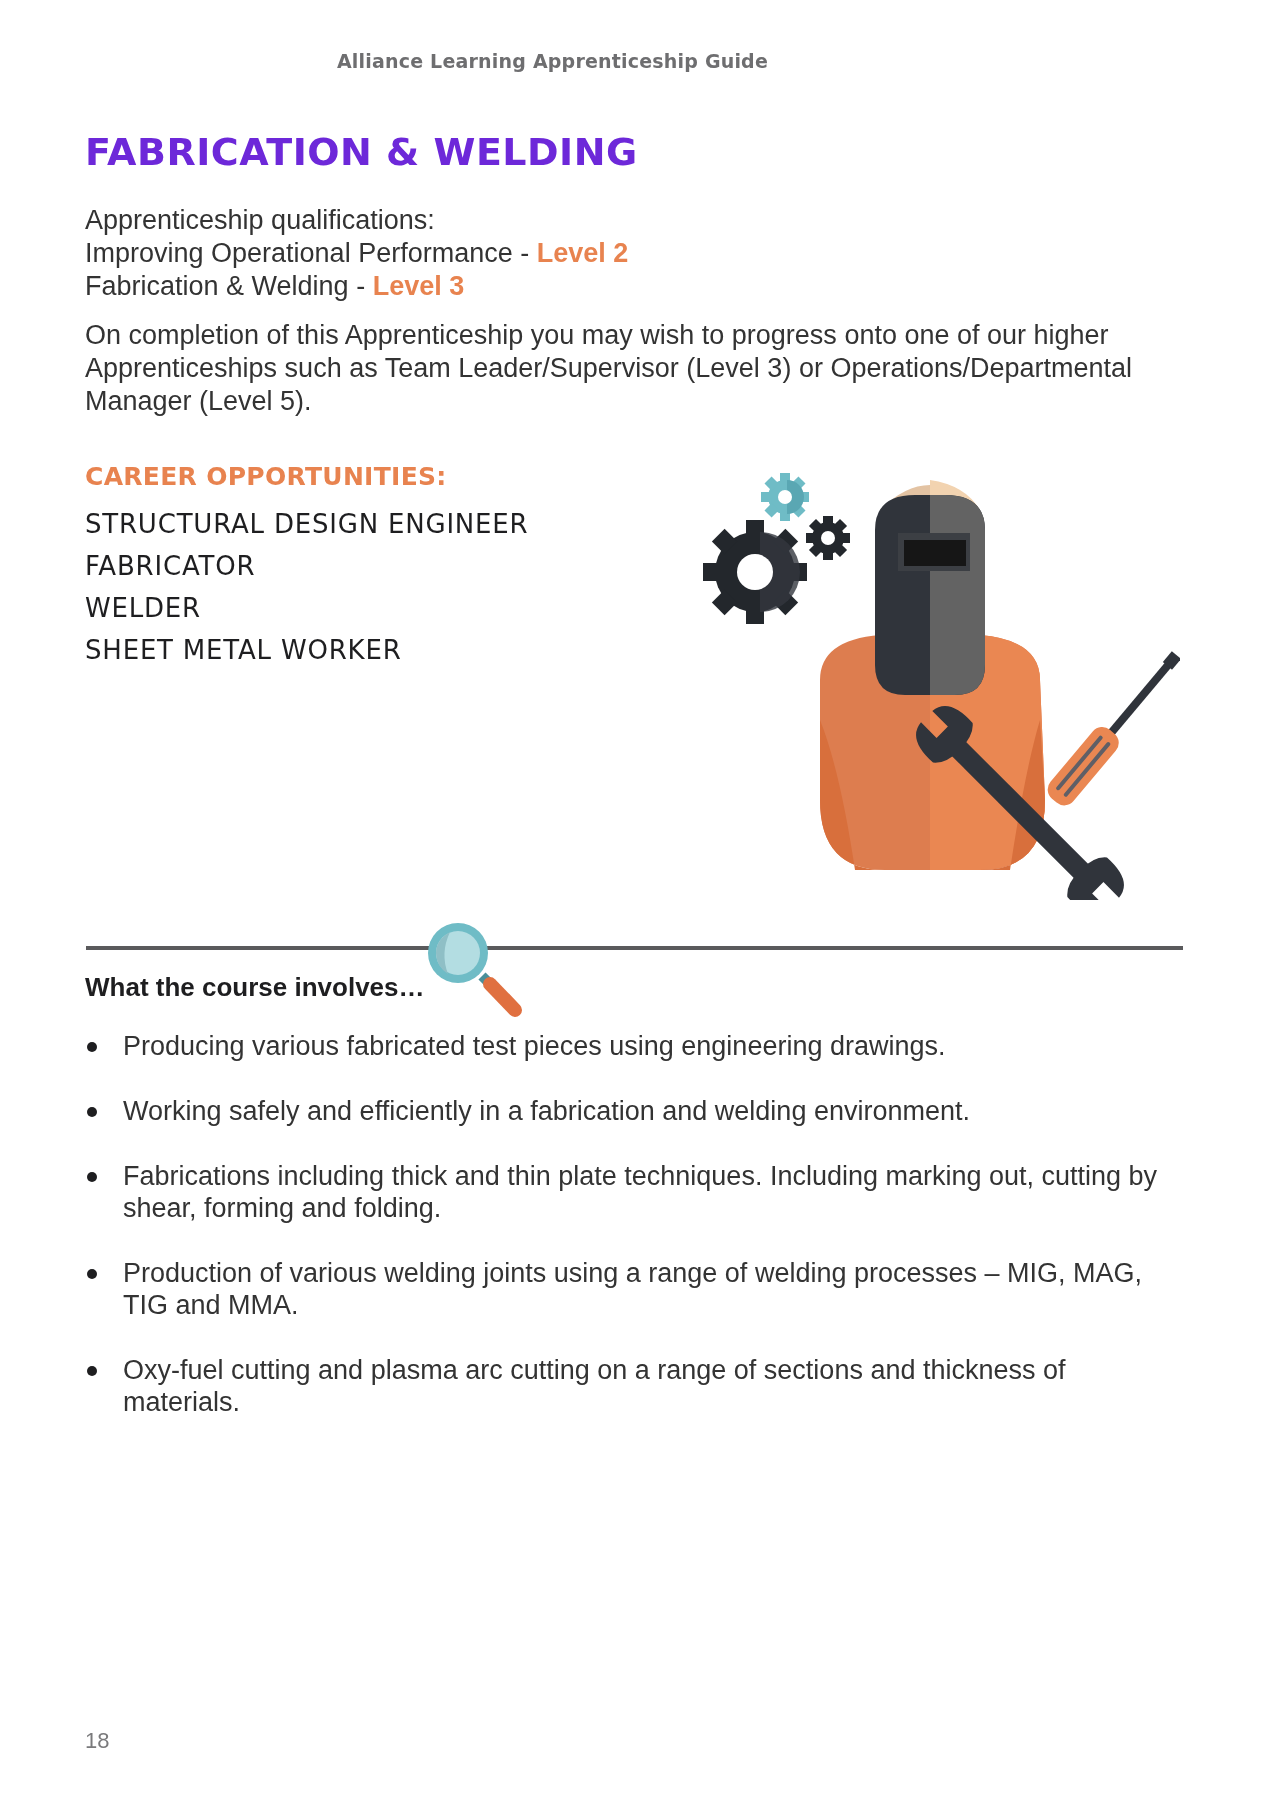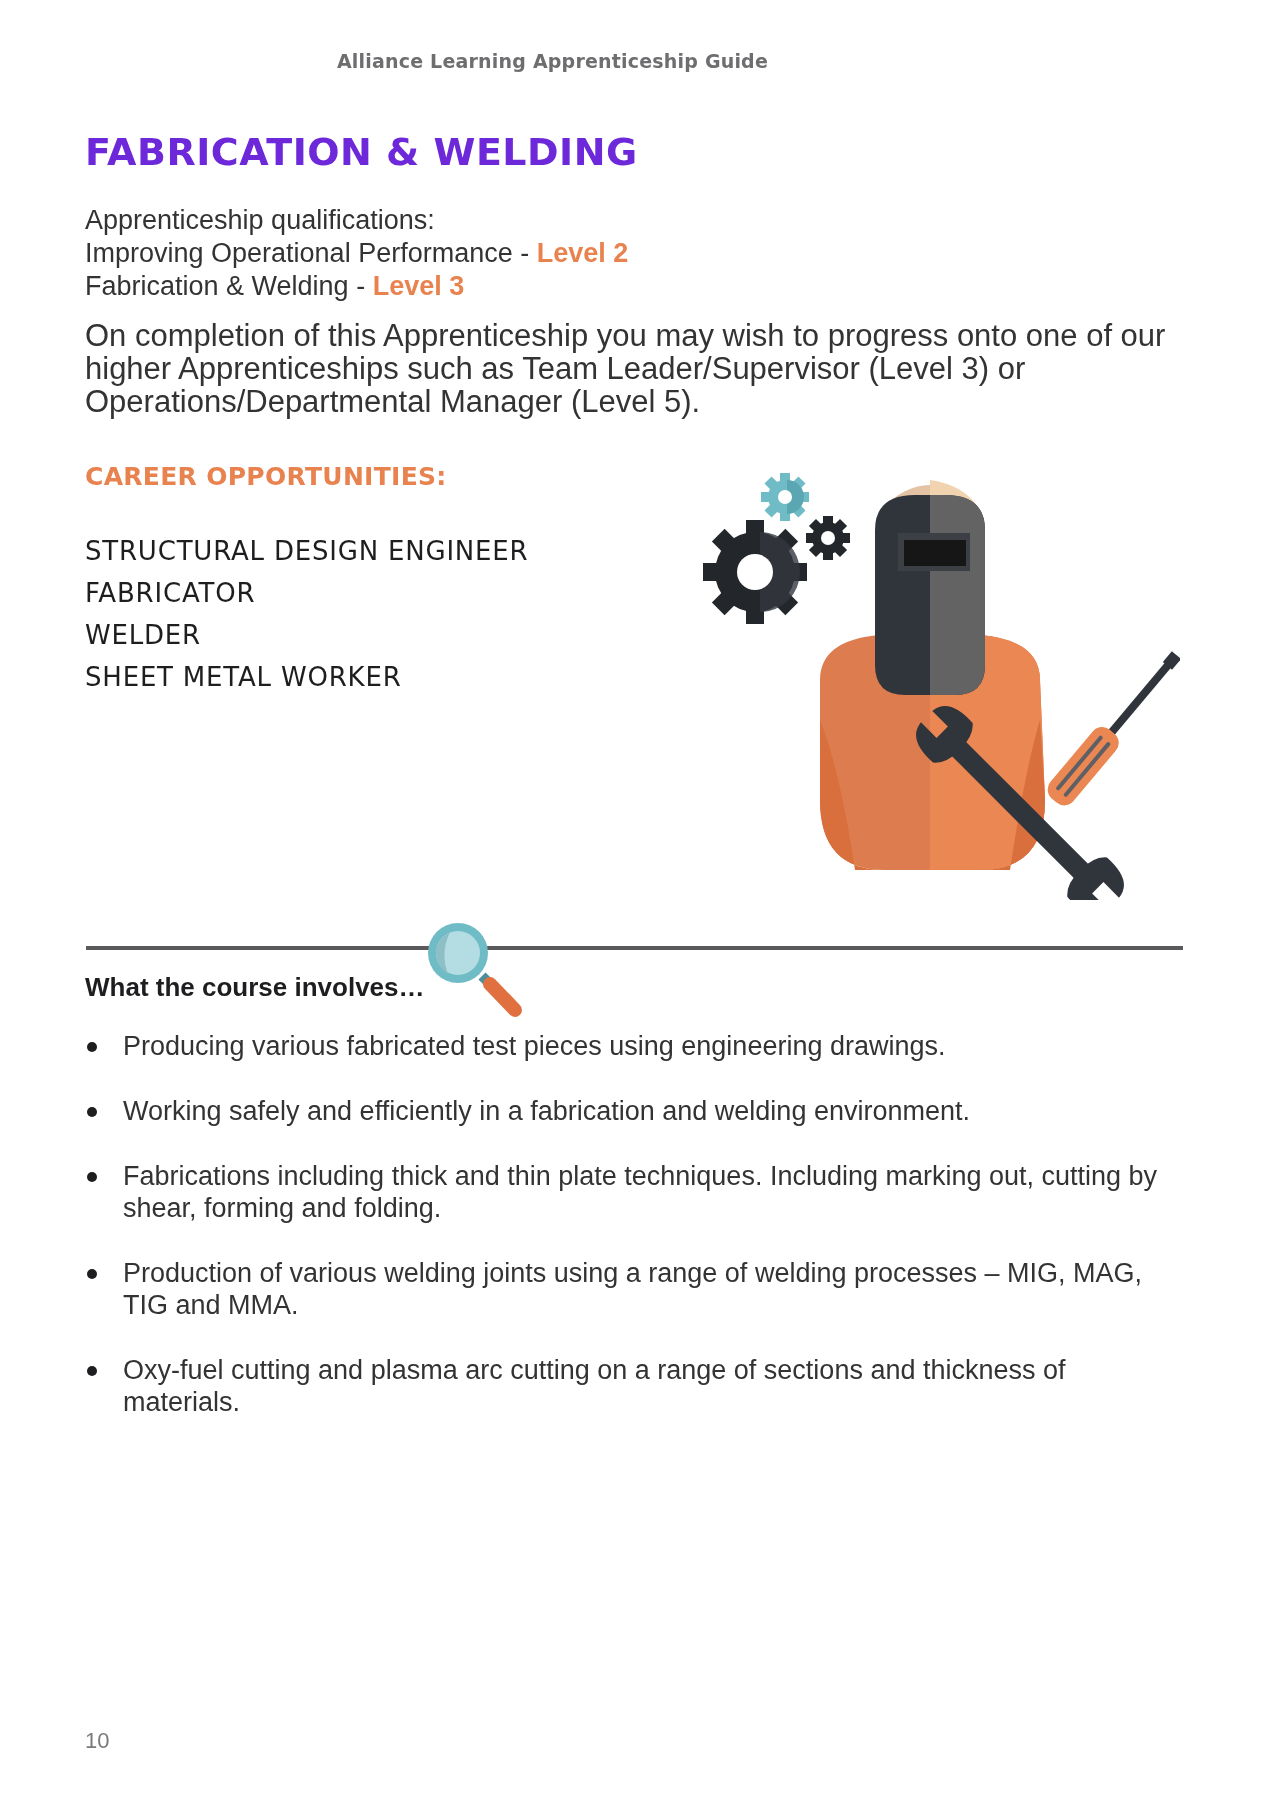--- a/index.html
+++ b/index.html
@@ -21,29 +21,29 @@
       margin: 0;
     }
     .quals {
       position: absolute; top: 204px; left: 85px;
       font-size: 27px; line-height: 33px; color: #333333;
       font-weight: 300;
     }
     .quals .lvl { color: #e8834f; font-weight: bold; }
     .intro {
       position: absolute; top: 319px; left: 85px; width: 1100px;
-      font-size: 31px; line-height: 33px; color: #333333;
+      font-size: 27px; line-height: 33px; color: #333333;
     }
     .career-heading {
       position: absolute; top: 462px; left: 85px;
       font-size: 25px; font-weight: 700; color: #e8834f;
       font-family: "DejaVu Sans", sans-serif; letter-spacing: 0.3px;
     }
     .career-list {
-      position: absolute; top: 530px; left: 85px;
+      position: absolute; top: 503px; left: 85px;
       list-style: none; margin: 0; padding: 0;
     }
     .career-list li {
       font-size: 26px; line-height: 42px; color: #1e1e20;
       font-family: "DejaVu Sans", sans-serif; letter-spacing: 0.8px;
     }
     .illustration {
       position: absolute; top: 470px; left: 680px; width: 500px; height: 430px;
     }
     .divider {
@@ -192,13 +192,13 @@
 <div class="course-heading">What the course involves…</div>
 
 <ul class="course-list">
   <li><span class="bullet"></span><span>Producing various fabricated test pieces using engineering drawings.</span></li>
   <li><span class="bullet"></span><span>Working safely and efficiently in a fabrication and welding environment.</span></li>
   <li><span class="bullet"></span><span>Fabrications including thick and thin plate techniques. Including marking out, cutting by shear, forming and folding.</span></li>
   <li><span class="bullet"></span><span>Production of various welding joints using a range of welding processes – MIG, MAG, TIG and MMA.</span></li>
   <li><span class="bullet"></span><span>Oxy-fuel cutting and plasma arc cutting on a range of sections and thickness of materials.</span></li>
 </ul>
 
-<div class="page-number">10</div>
+<div class="page-number">18</div>
 
 </body></html>

